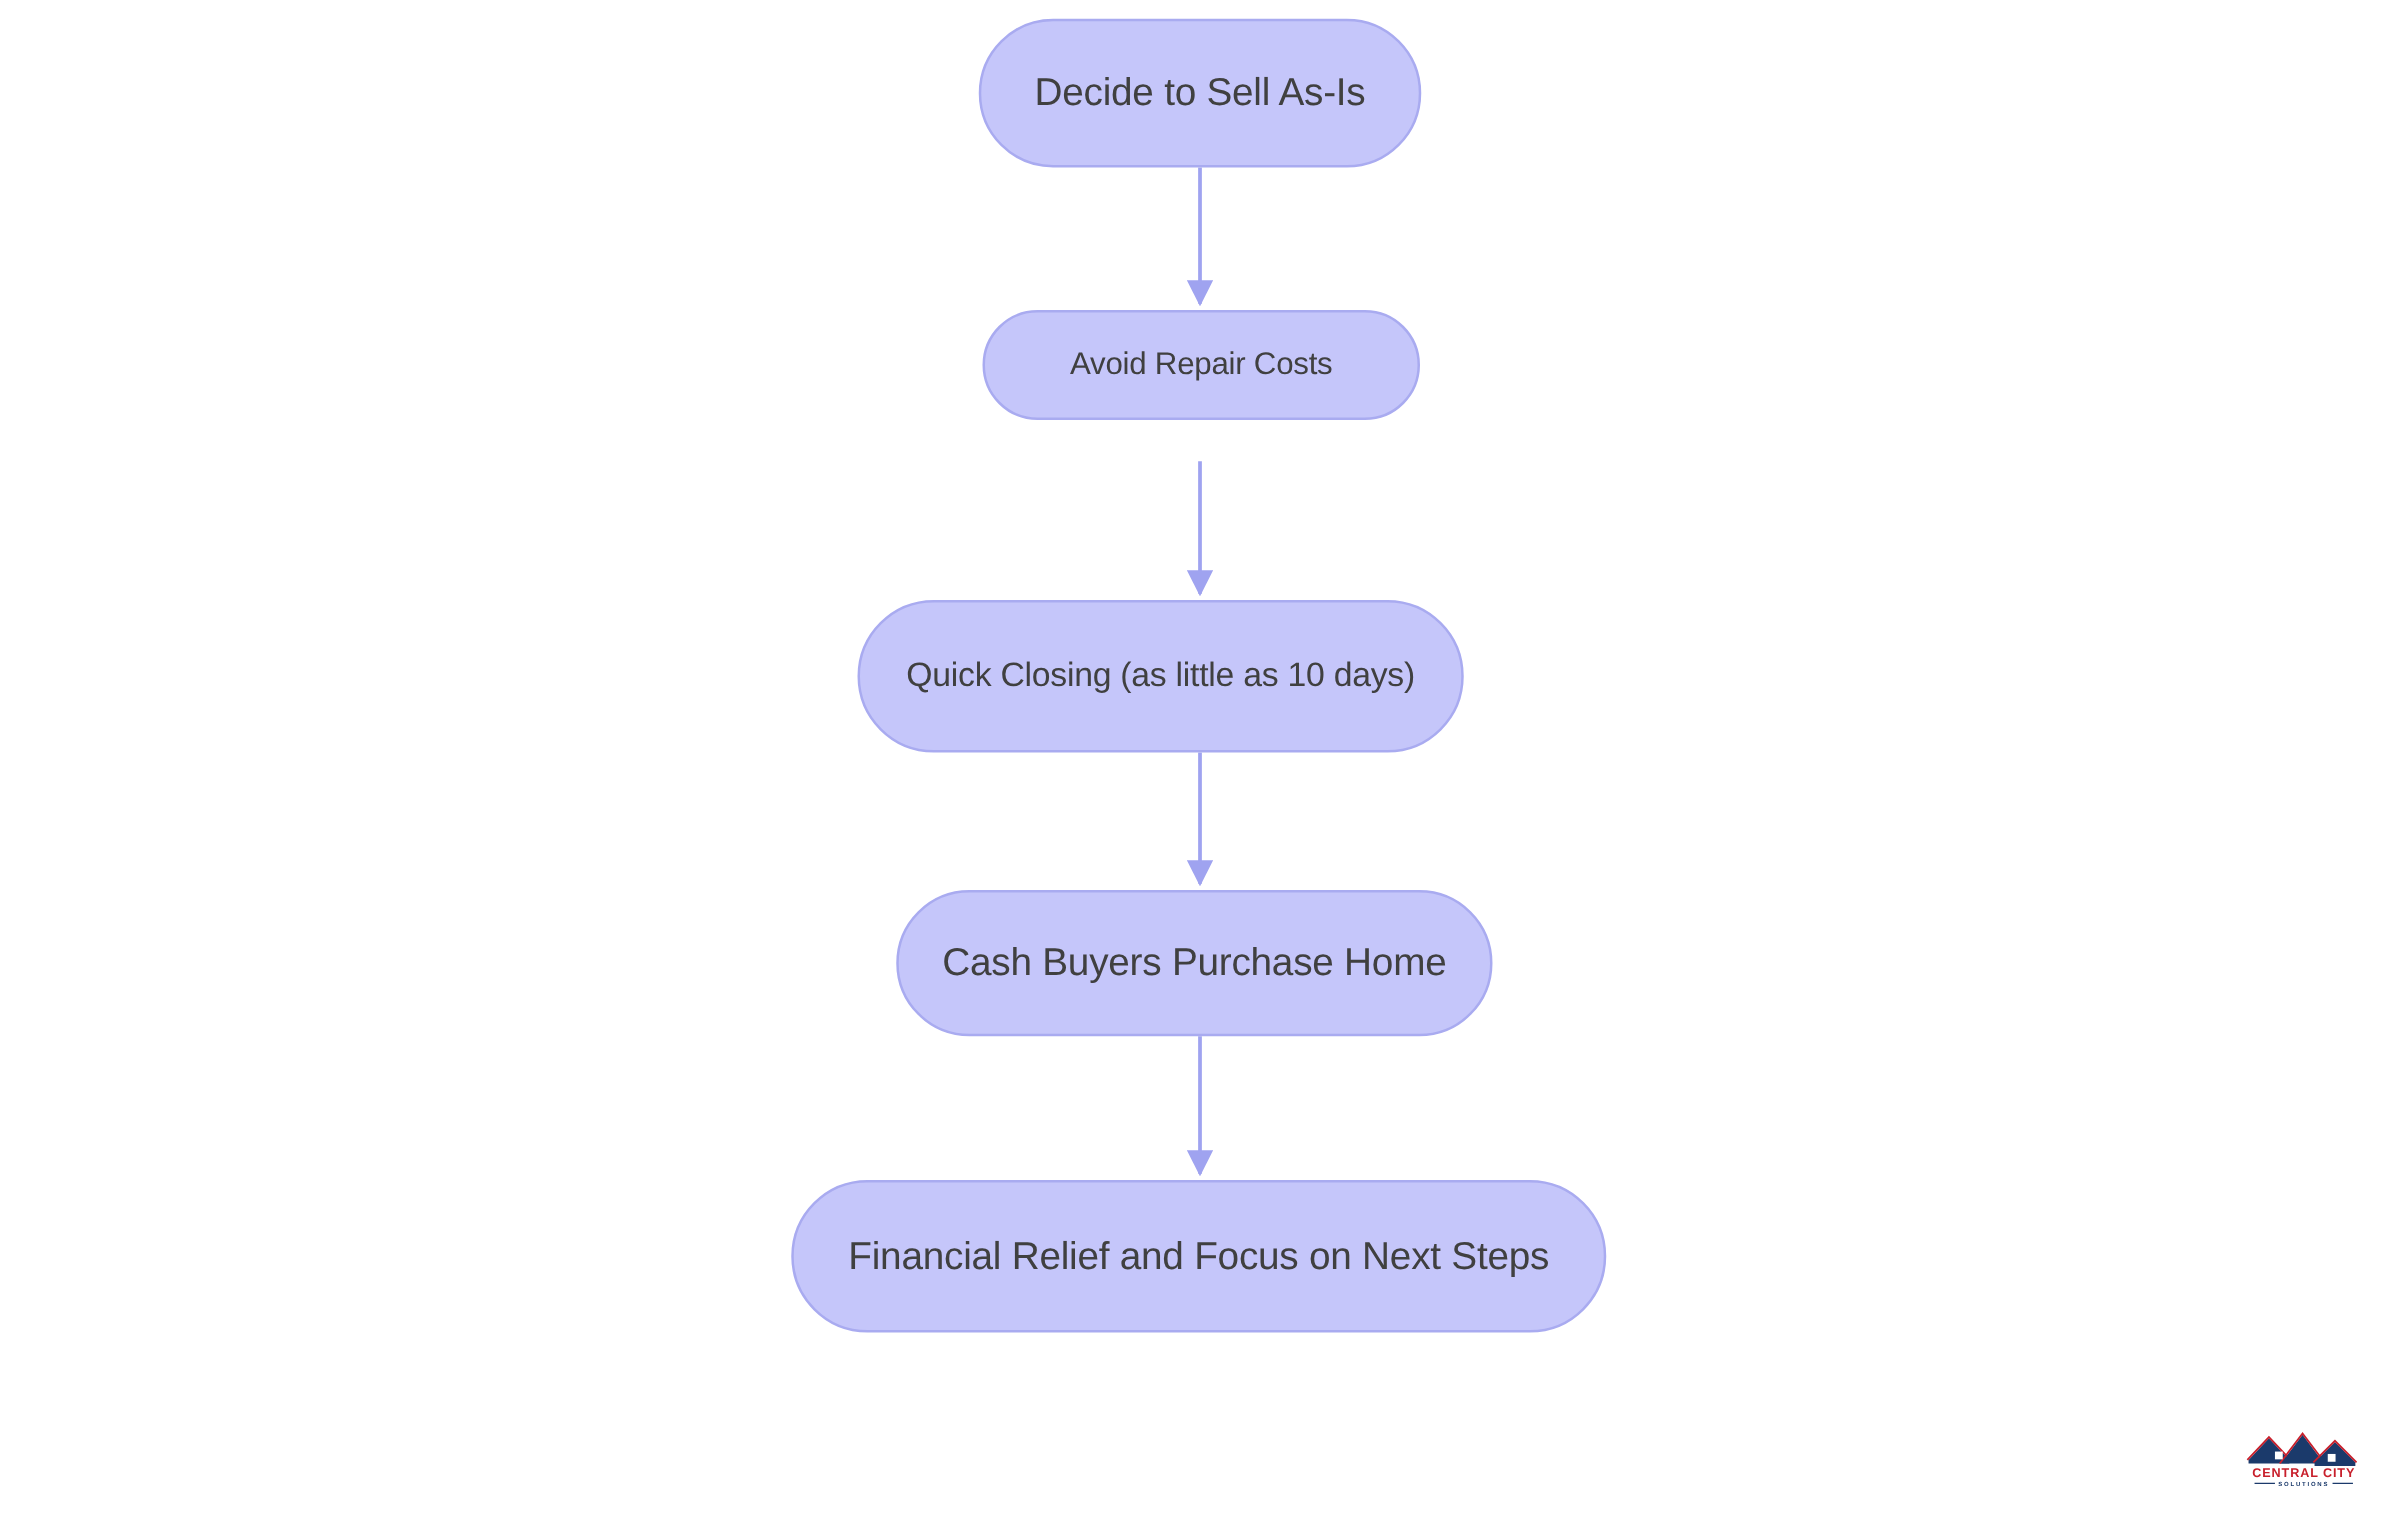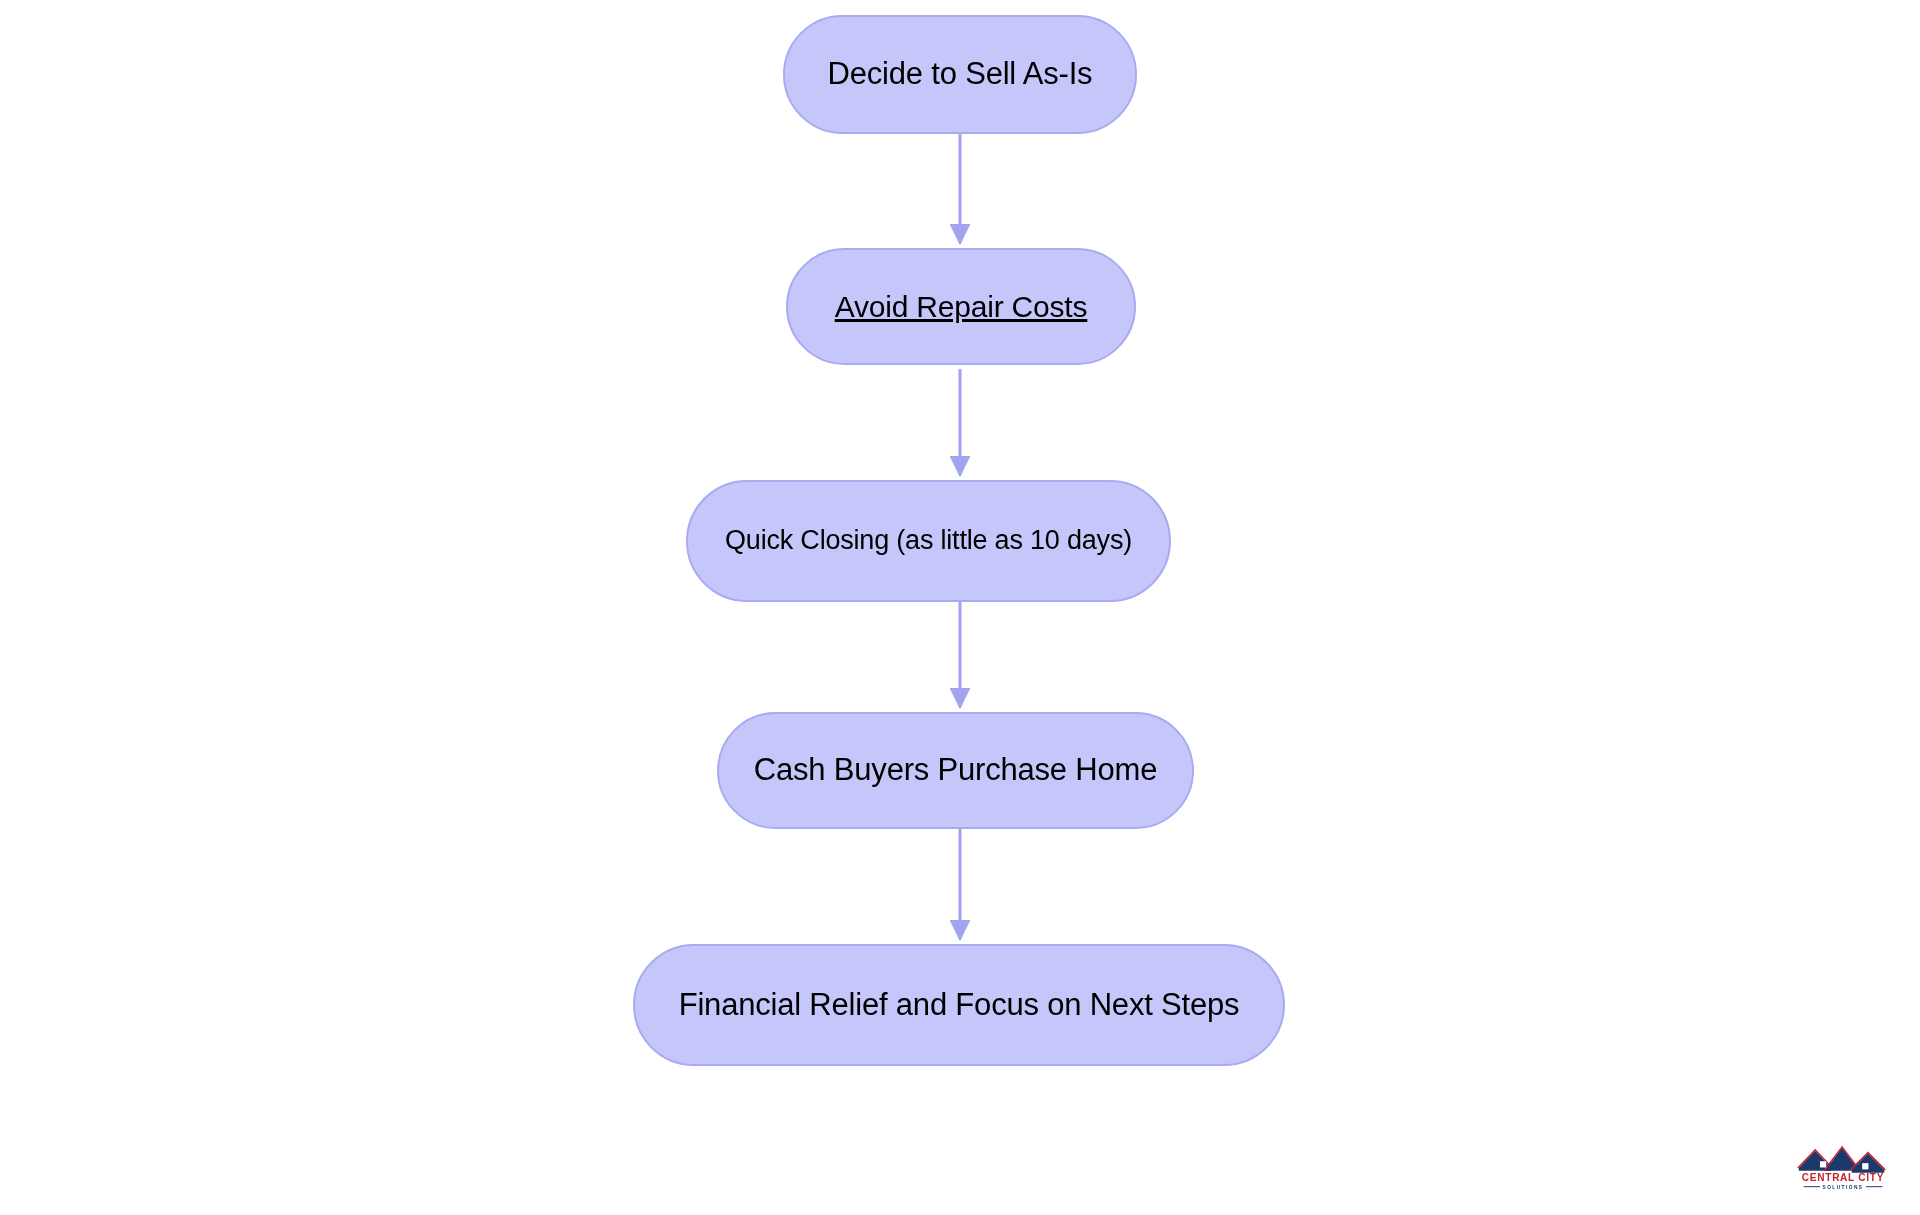--- a/index.html
+++ b/index.html
@@ -36,37 +36,37 @@
   
   .flow-node {
     position: absolute;
     box-sizing: border-box;
     display: flex;
     align-items: center;
     justify-content: center;
     background: #c5c6fa;
     border: 2px solid #a9abf0;
     border-radius: 999px;
-    color: #000000;
+    color: #404040;
     font-family: "Liberation Sans", sans-serif;
     font-weight: 400;
     letter-spacing: -0.2px;
     white-space: nowrap;
     text-align: center;
     line-height: 1.1;
   }
 
   .flow-node .node-label {
     display: block;
     padding: 0 26px;
   }
 
   
   #node-1 { left: 783px;  top: 15px;   width: 354px; height: 119px; font-size: 31px; }
-  #node-2 { left: 786px;  top: 248px;  width: 350px; height: 117px; font-size: 30px; text-decoration: underline; }
+  #node-2 { left: 786px;  top: 248px;  width: 350px; height: 88px; font-size: 25px; }
   #node-3 { left: 686px;  top: 480px;  width: 485px; height: 122px; font-size: 27px; }
   #node-4 { left: 717px;  top: 712px;  width: 477px; height: 117px; font-size: 31px; }
   #node-5 { left: 633px;  top: 944px;  width: 652px; height: 122px; font-size: 31px; }
 
   
   #brand-logo {
     position: absolute;
     left: 1795px;
     top: 1143px;
     width: 96px;

